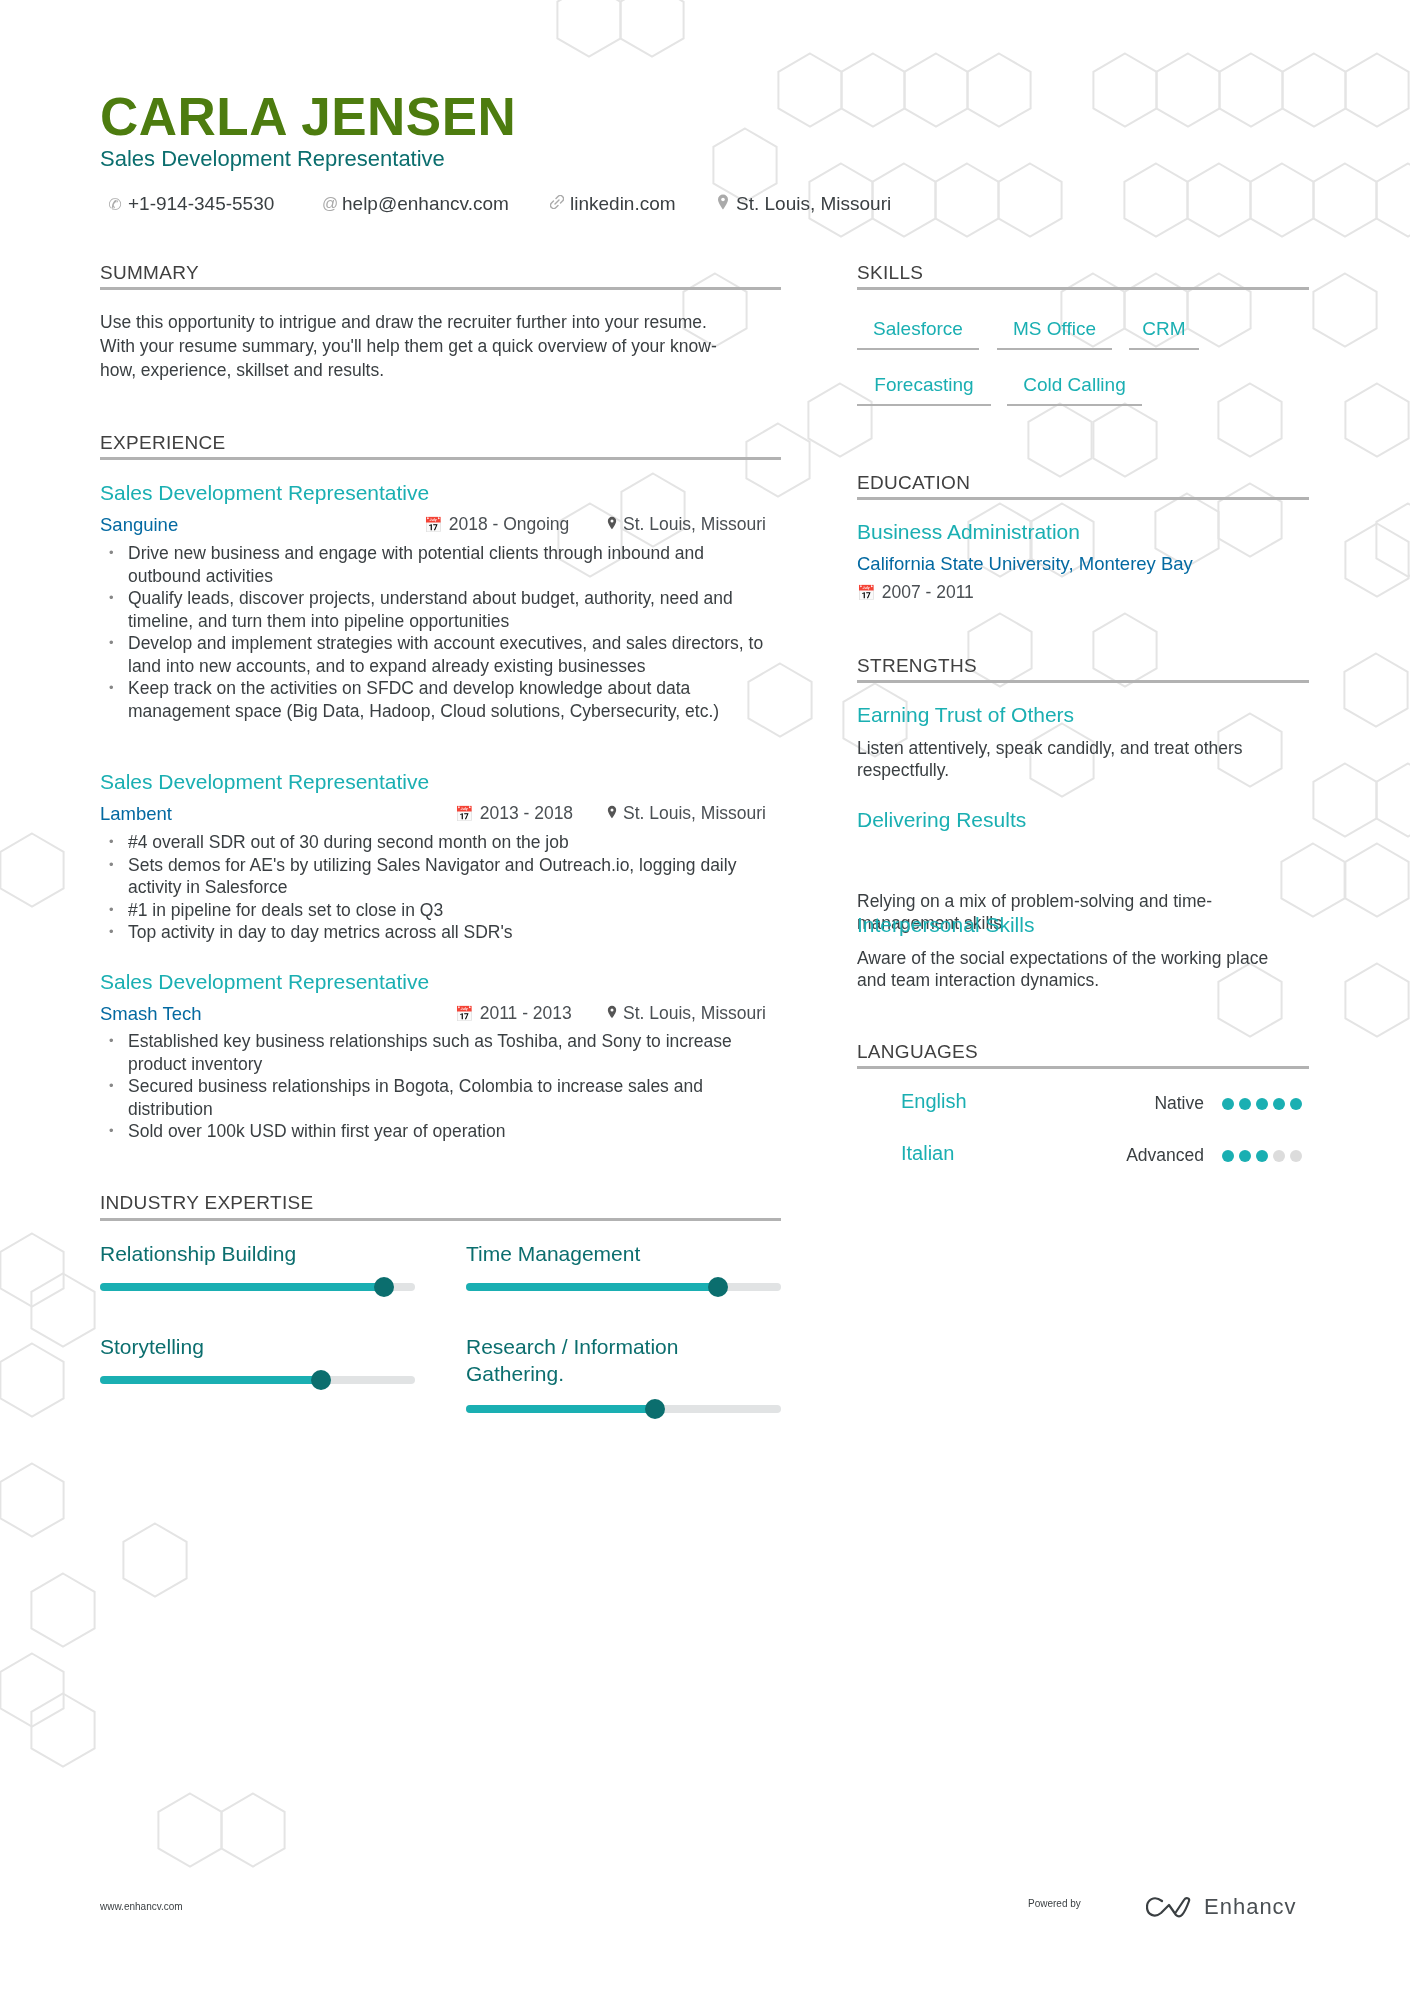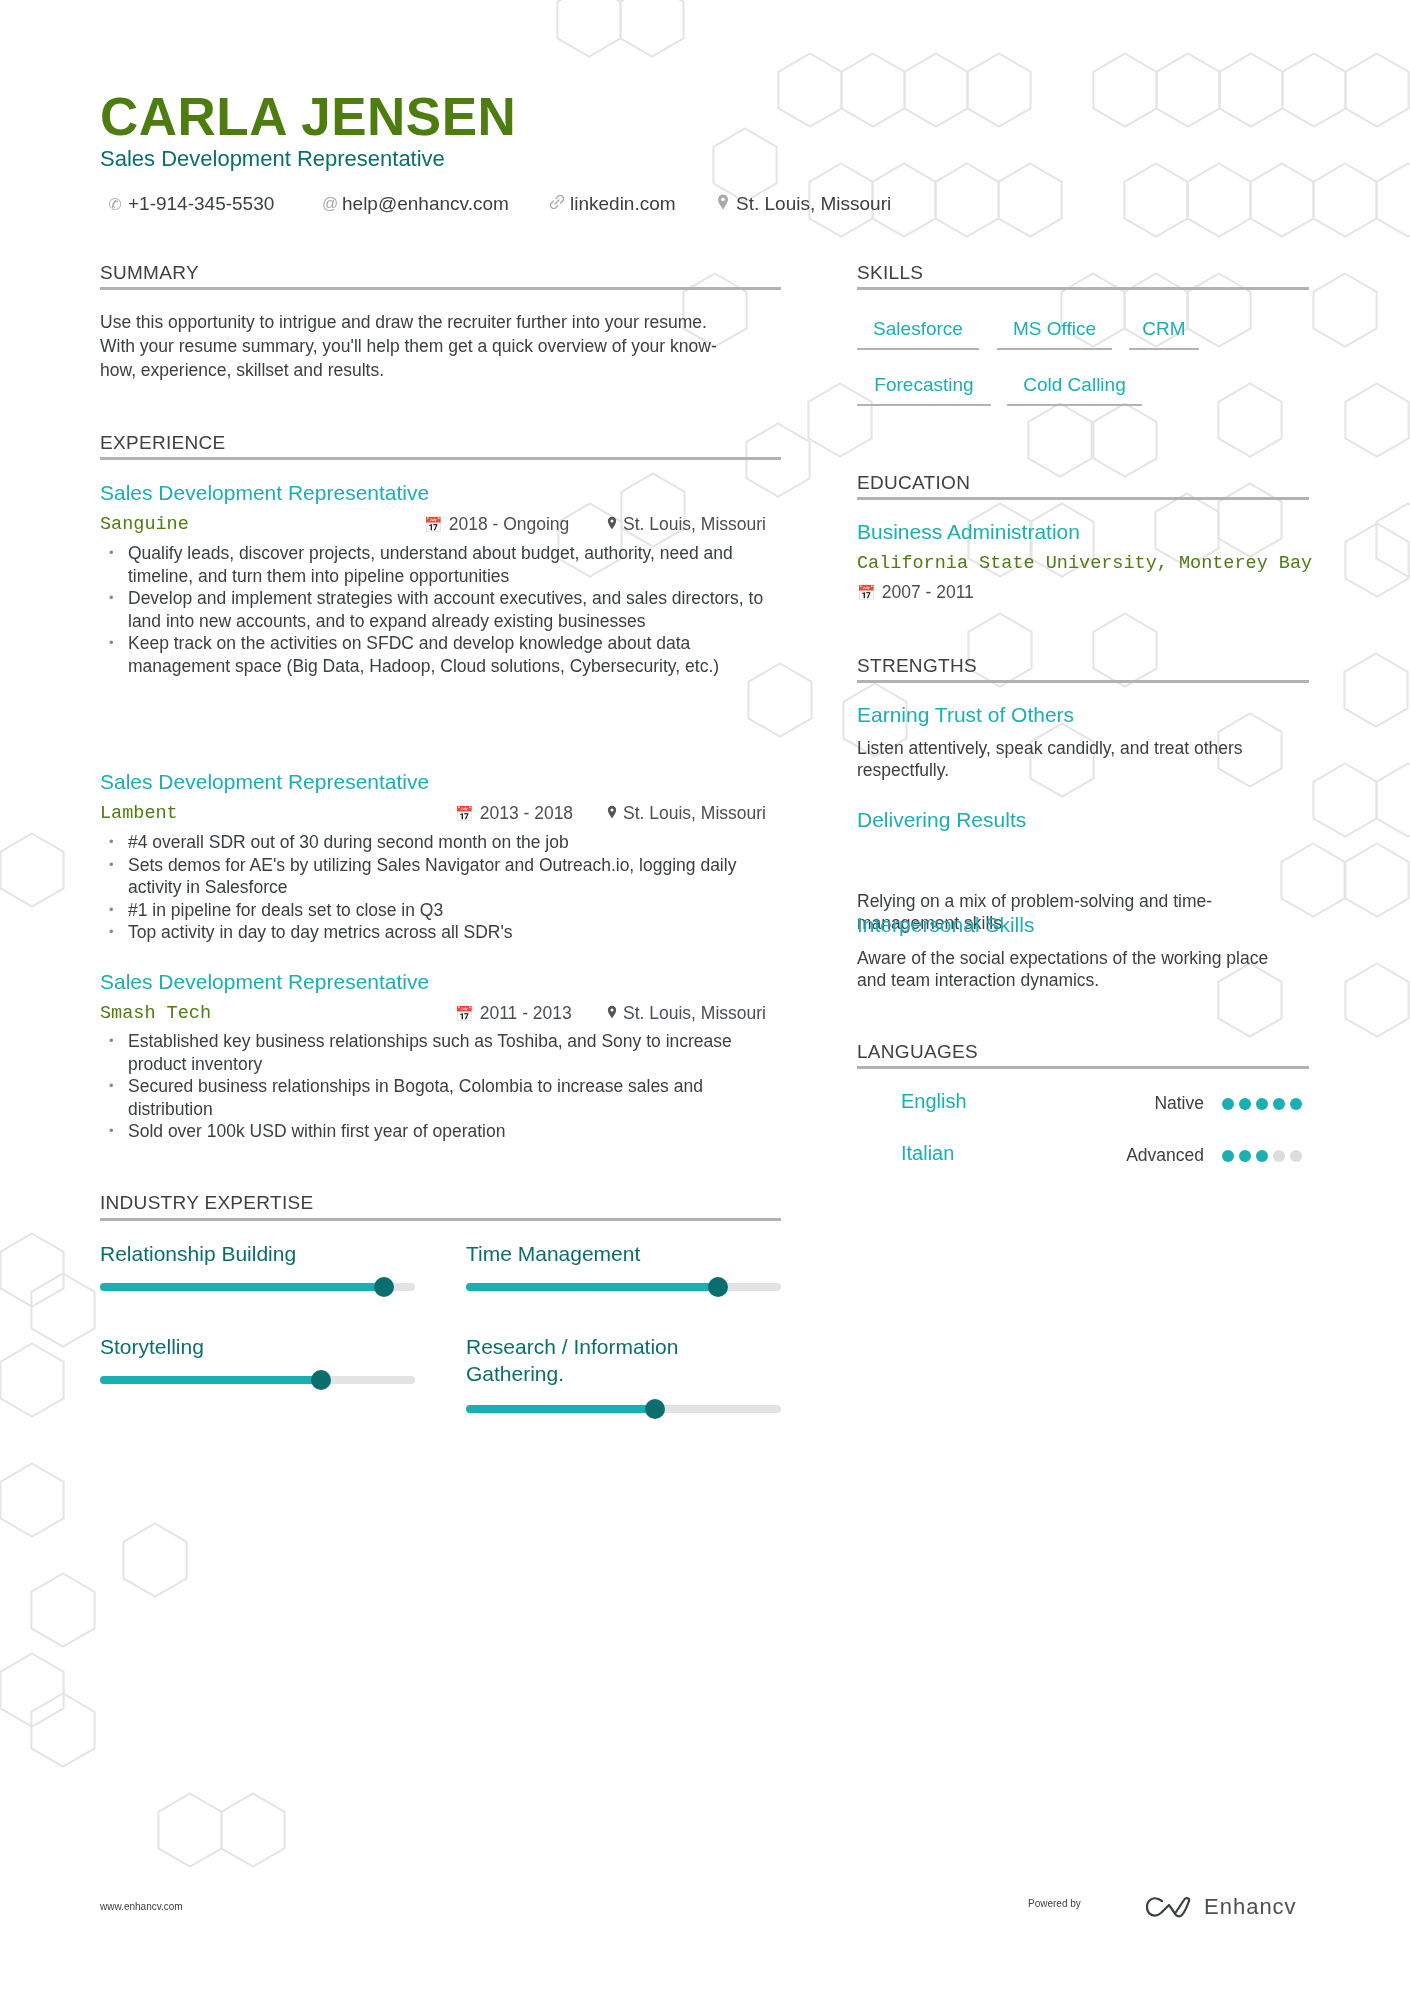--- a/index.html
+++ b/index.html
@@ -9,21 +9,21 @@
   #hexbg{position:absolute;left:0;top:0;width:1410px;height:1995px;z-index:0;}
   .content{position:absolute;left:0;top:0;width:1410px;height:1995px;z-index:1;}
   .name{left:100px;top:86px;font-size:53px;font-weight:bold;color:#4d7c0f;letter-spacing:0.5px;white-space:nowrap;}
   .subtitle{left:100px;top:146px;font-size:22px;color:#0b6e6e;white-space:nowrap;}
   .contact{top:193px;font-size:19px;color:#3a3f42;white-space:nowrap;display:flex;align-items:center;}
   .contact .ic{color:#aaa;font-size:16px;margin-right:6px;display:inline-block;width:14px;text-align:center;}
   .sec-h{font-size:19px;color:#404040;letter-spacing:0.3px;white-space:nowrap;}
   .sec-line{height:3px;background:#b2b2b2;}
   .body-text{font-size:17.5px;line-height:24px;color:#3a3f42;}
   .job-title{font-size:21px;color:#1aafb2;white-space:nowrap;}
-  .company{font-size:18.5px;color:#4d7c0f;white-space:nowrap;font-family:Liberation Mono, monospace;}
+  .company{font-size:18.5px;color:#0369a1;white-space:nowrap;}
   .meta{font-size:17.5px;color:#4a4f53;white-space:nowrap;display:flex;align-items:center;}
   .meta .ic{color:#888;font-size:15px;margin-right:6px;}
   ul.bullets{margin:0;padding:0;list-style:none;font-size:17.5px;line-height:22.5px;color:#3a3f42;}
   ul.bullets li{position:relative;padding-left:28px;}
   ul.bullets li::before{content:"•";position:absolute;left:9px;top:0;color:#888;font-size:13px;}
   .exp-label{font-size:21px;color:#0b6e6e;line-height:27px;}
   .bar{height:8px;border-radius:4px;background:#e1e3e4;}
   .bar .fill{height:8px;border-radius:4px;background:#1aafb2;position:absolute;left:0;top:0;}
   .bar .knob{position:absolute;top:-6px;width:20px;height:20px;border-radius:50%;background:#0b6e6e;margin-left:-10px;}
   .tag{font-size:19px;color:#1aafb2;white-space:nowrap;text-align:center;border-bottom:2px solid #b2b2b2;padding:0 12px 8px 12px;}
@@ -158,20 +158,21 @@
   <div class="abs meta" style="left:607px;top:514px;">
     <span class="ic">
       <svg width="10" height="14" viewBox="0 0 12 16">
           <path d="M6 0.5 A5 5 0 0 1 11 5.5 C11 9 6 15.5 6 15.5 C6 15.5 1 9 1 5.5 A5 5 0 0 1 6 0.5 Z" fill="#555"></path>
           <circle cx="6" cy="5.5" r="1.8" fill="#fff"></circle>
         </svg>
     </span>
     <span>St. Louis, Missouri</span>
   </div>
   <ul class="abs bullets" style="left:100px;top:542px;width:680px;">
+    <li>Drive new business and engage with potential clients through inbound and outbound activities</li>
     <li>Qualify leads, discover projects, understand about budget, authority, need and timeline, and turn them into pipeline opportunities</li>
     <li>Develop and implement strategies with account executives, and sales directors, to land into new accounts, and to expand already existing businesses</li>
     <li>Keep track on the activities on SFDC and develop knowledge about data management space (Big Data, Hadoop, Cloud solutions, Cybersecurity, etc.)</li>
   </ul>
 
   <div class="abs job-title" style="left:100px;top:770px;">Sales Development Representative</div>
   <div class="abs company" style="left:100px;top:803px;">Lambent</div>
   <div class="abs meta" style="left:455px;top:803px;">
     <span class="ic">📅</span>
     <span>2013 - 2018</span>

